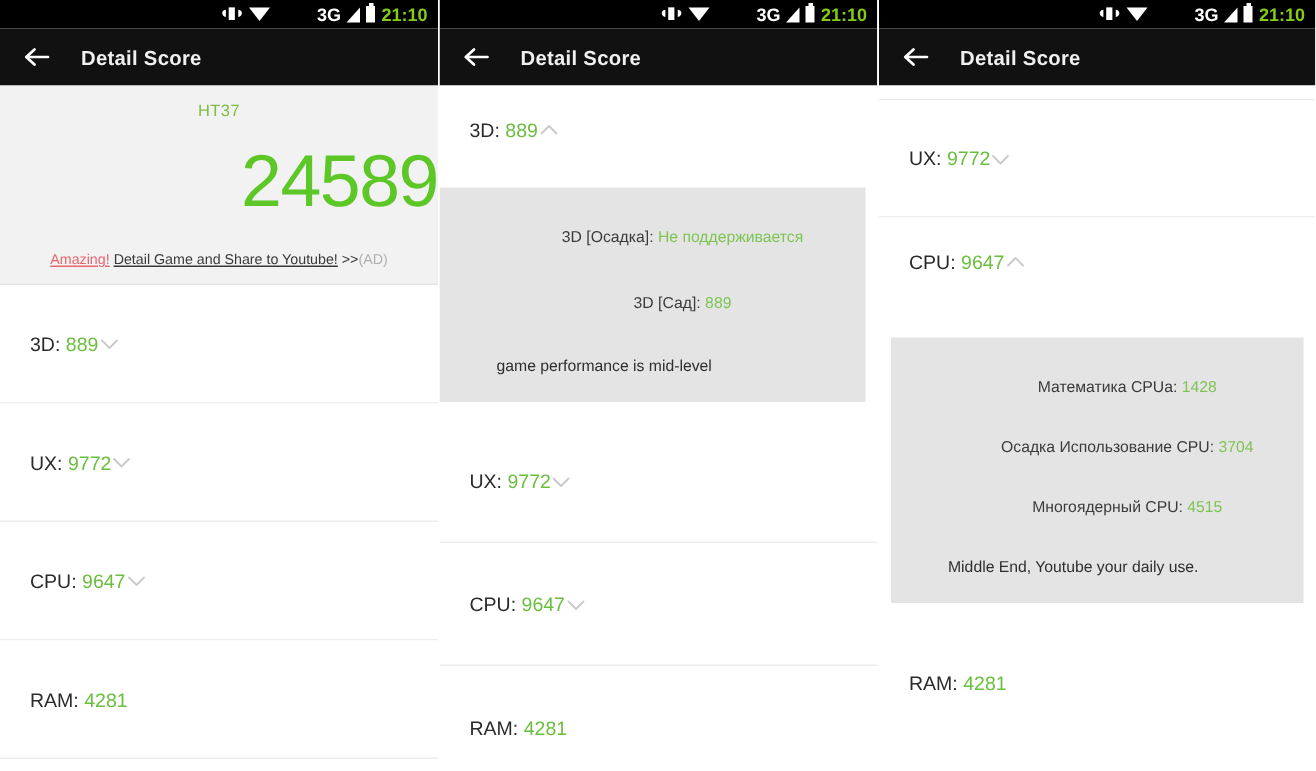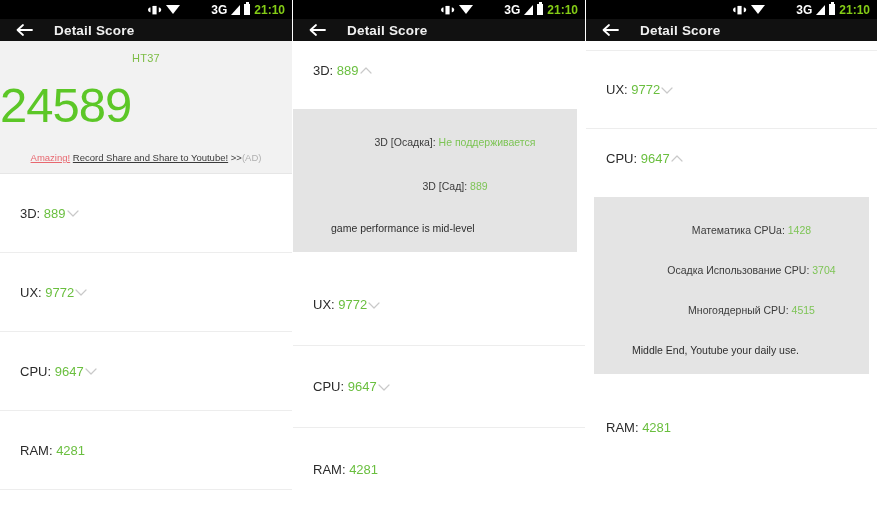--- a/index.html
+++ b/index.html
@@ -38,40 +38,40 @@
   .sb-batt {
     width:6px;height:11px;background:#ffffff;position:relative;
   }
   .sb-batt::before{
     content:"";position:absolute;top:-2px;left:1.5px;width:3px;height:2px;background:#ffffff;
   }
   .sb-time { color:#84cc16; font-size:12px; font-weight:bold; line-height:1; }
 
   
   .appbar {
-    height:22px; background:#111111;
+    height:38px; background:#111111;
     display:flex; align-items:center; padding-left:14px; gap:20px;
   }
   .back-arrow { width:20px; height:20px; position:relative; cursor:pointer; }
   .back-arrow svg { display:block; }
   .appbar-title { color:#f0f0f0; font-size:13.5px; font-weight:bold; letter-spacing:.2px; }
 
   
   .hero {
     background:#f2f2f2;
     padding-top:11px;
     height:133px;
     position:relative;
     border-bottom:1px solid #e6e6e6;
   }
   .hero-model {
     text-align:center; color:#7dbd46; font-size:11px; letter-spacing:.3px;
   }
   .hero-score {
-    text-align:left; color:#5cc727; font-size:49px; font-weight:normal;
+    text-align:right; color:#5cc727; font-size:49px; font-weight:normal;
     line-height:1; margin-top:17px; letter-spacing:-1px;
   }
   .hero-ad {
     position:absolute; bottom:10px; left:0; right:0;
     text-align:center; font-size:9.5px; white-space:nowrap;
   }
   .ad-amazing { color:#e8676f; text-decoration:underline; }
   .ad-main { color:#3a3a3a; text-decoration:underline; }
   .ad-arrows { color:#3a3a3a; }
   .ad-tag { color:#b0b0b0; }
@@ -88,21 +88,21 @@
   .row-label { font-size:13px; color:#2b2b2b; }
   .row-label .v { color:#6abf3f; }
   .chev {
     width:14px; height:14px; opacity:.35;
   }
   .chev svg{display:block}
 
   
   .detail {
     background:#e4e4e4;
-    margin:0 8px 0 8px;
+    margin:12px 8px 0 8px;
     padding:18px 0 18px 0;
   }
   .detail.p2box { margin:0 8px 0 0; }
   .detail-line {
     font-size:10.5px; color:#3b3b3b;
     padding:9px 0 9px 40px;
     white-space:nowrap;
     text-align:center;
   }
   .detail-line .v { color:#7dc455; }
@@ -140,21 +140,21 @@
           </svg>
       </span>
       <span class="appbar-title">Detail Score</span>
     </div>
 
     <div class="hero">
       <div class="hero-model">HT37</div>
       <div class="hero-score">24589</div>
       <div class="hero-ad">
         <span class="ad-amazing">Amazing!</span>
-        <span class="ad-main">Record Share and Share to Youtube!</span>
+        <span class="ad-main">Detail Game and Share to Youtube!</span>
         <span class="ad-arrows">&gt;&gt;</span><span class="ad-tag">(AD)</span>
       </div>
     </div>
 
     <div class="row">
       <span class="row-label"><span>3D:</span> <span class="v">889</span></span>
       <span class="chev">
           <svg width="14" height="14" viewBox="0 0 14 14">
             <path d="M2 5 L7 10 L12 5" stroke="#666" stroke-width="1.2" fill="none" stroke-linecap="round" stroke-linejoin="round"></path>
           </svg>

